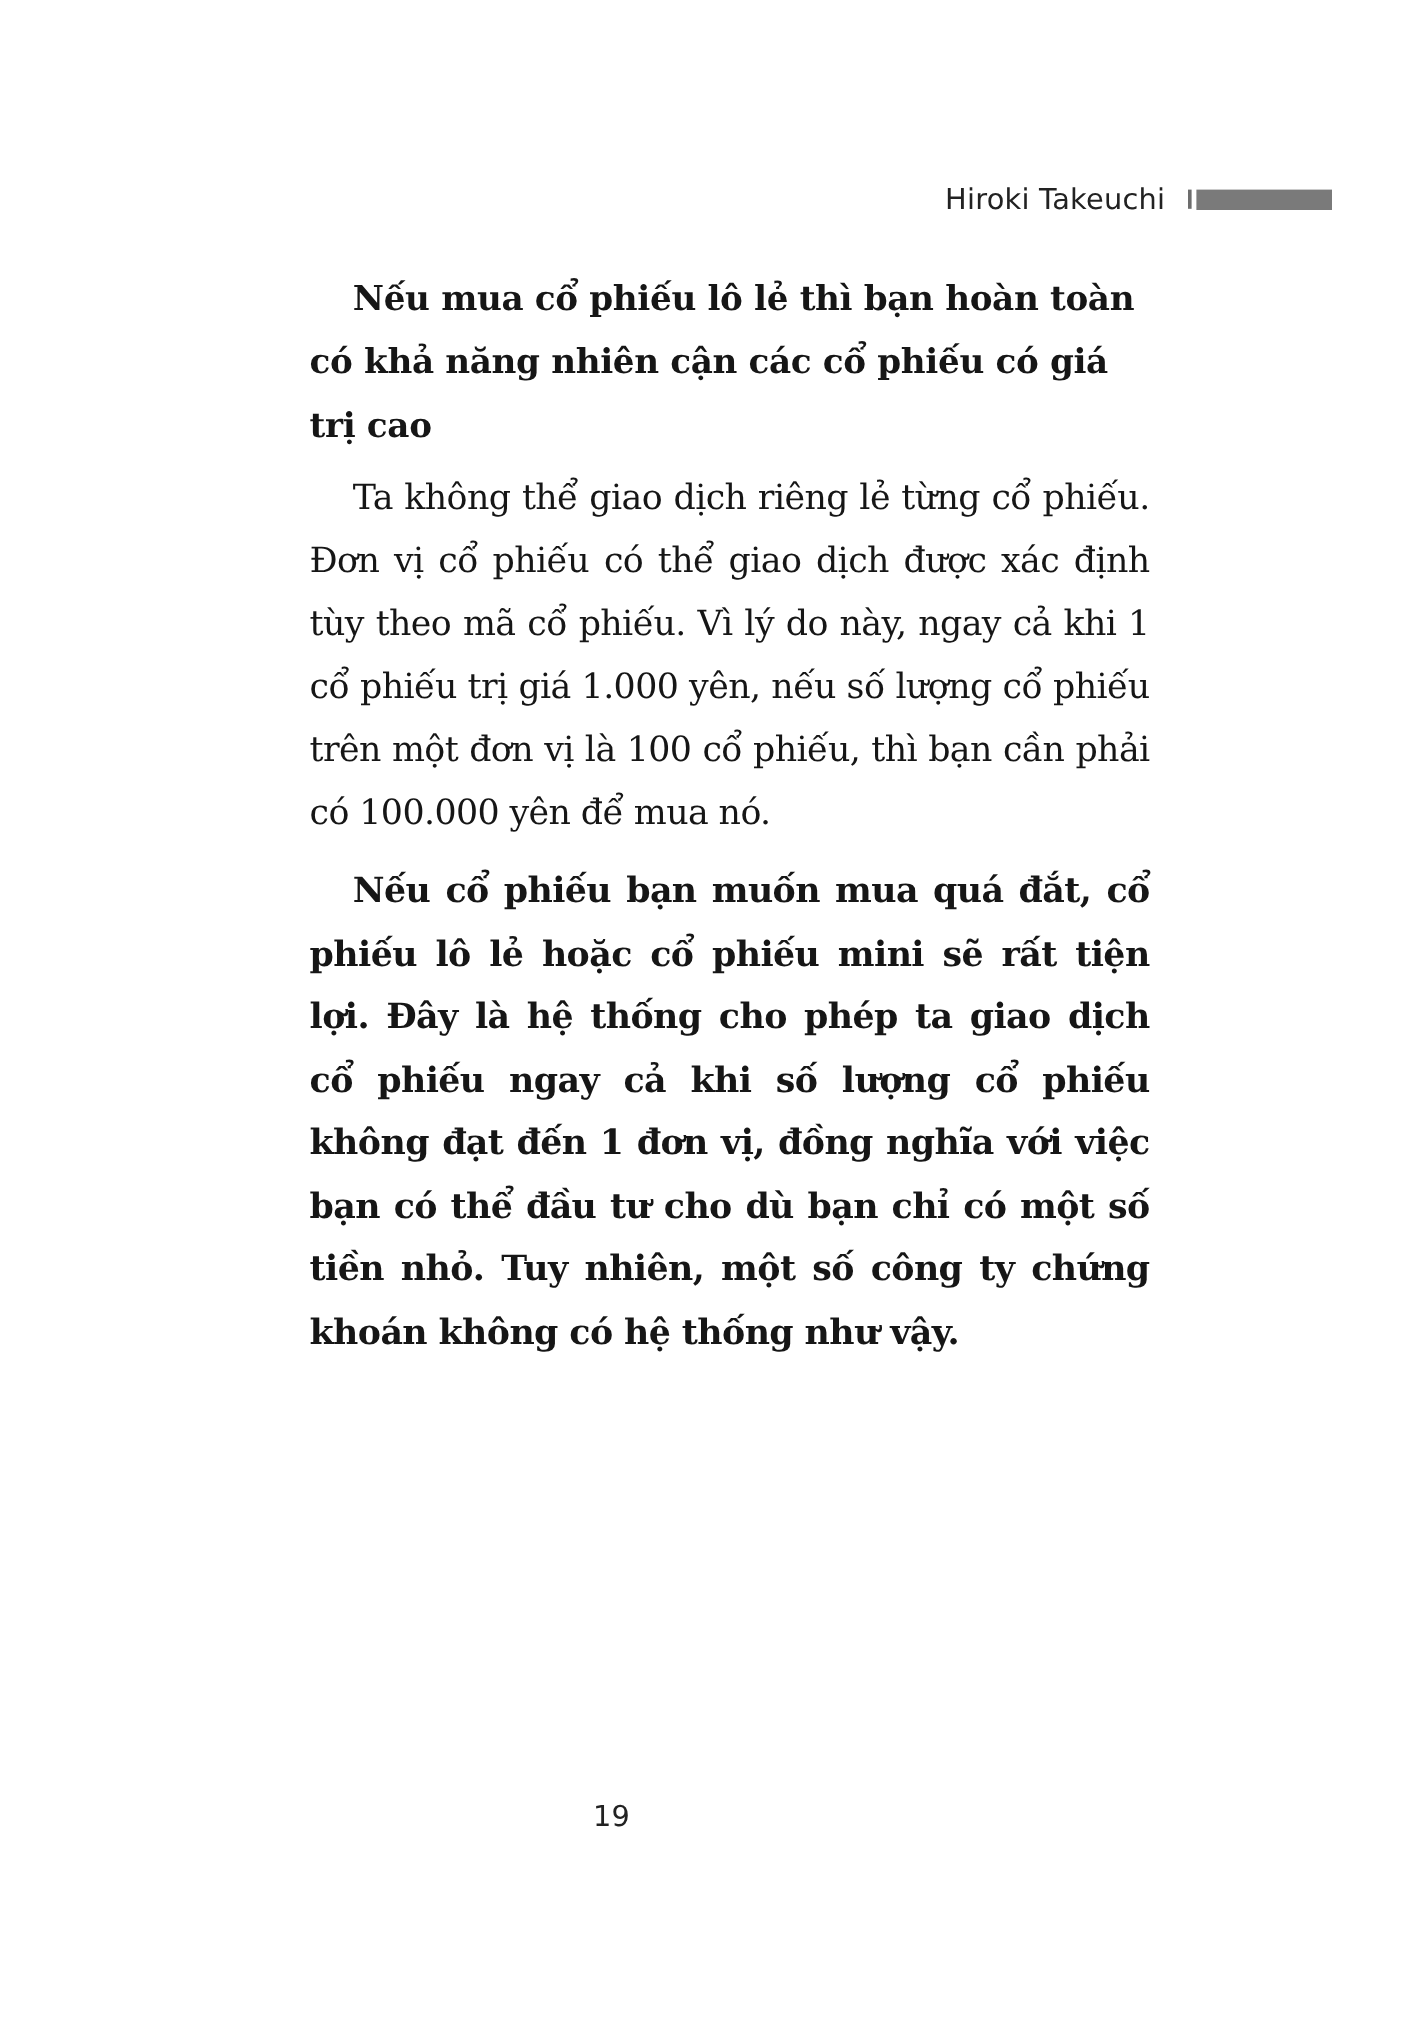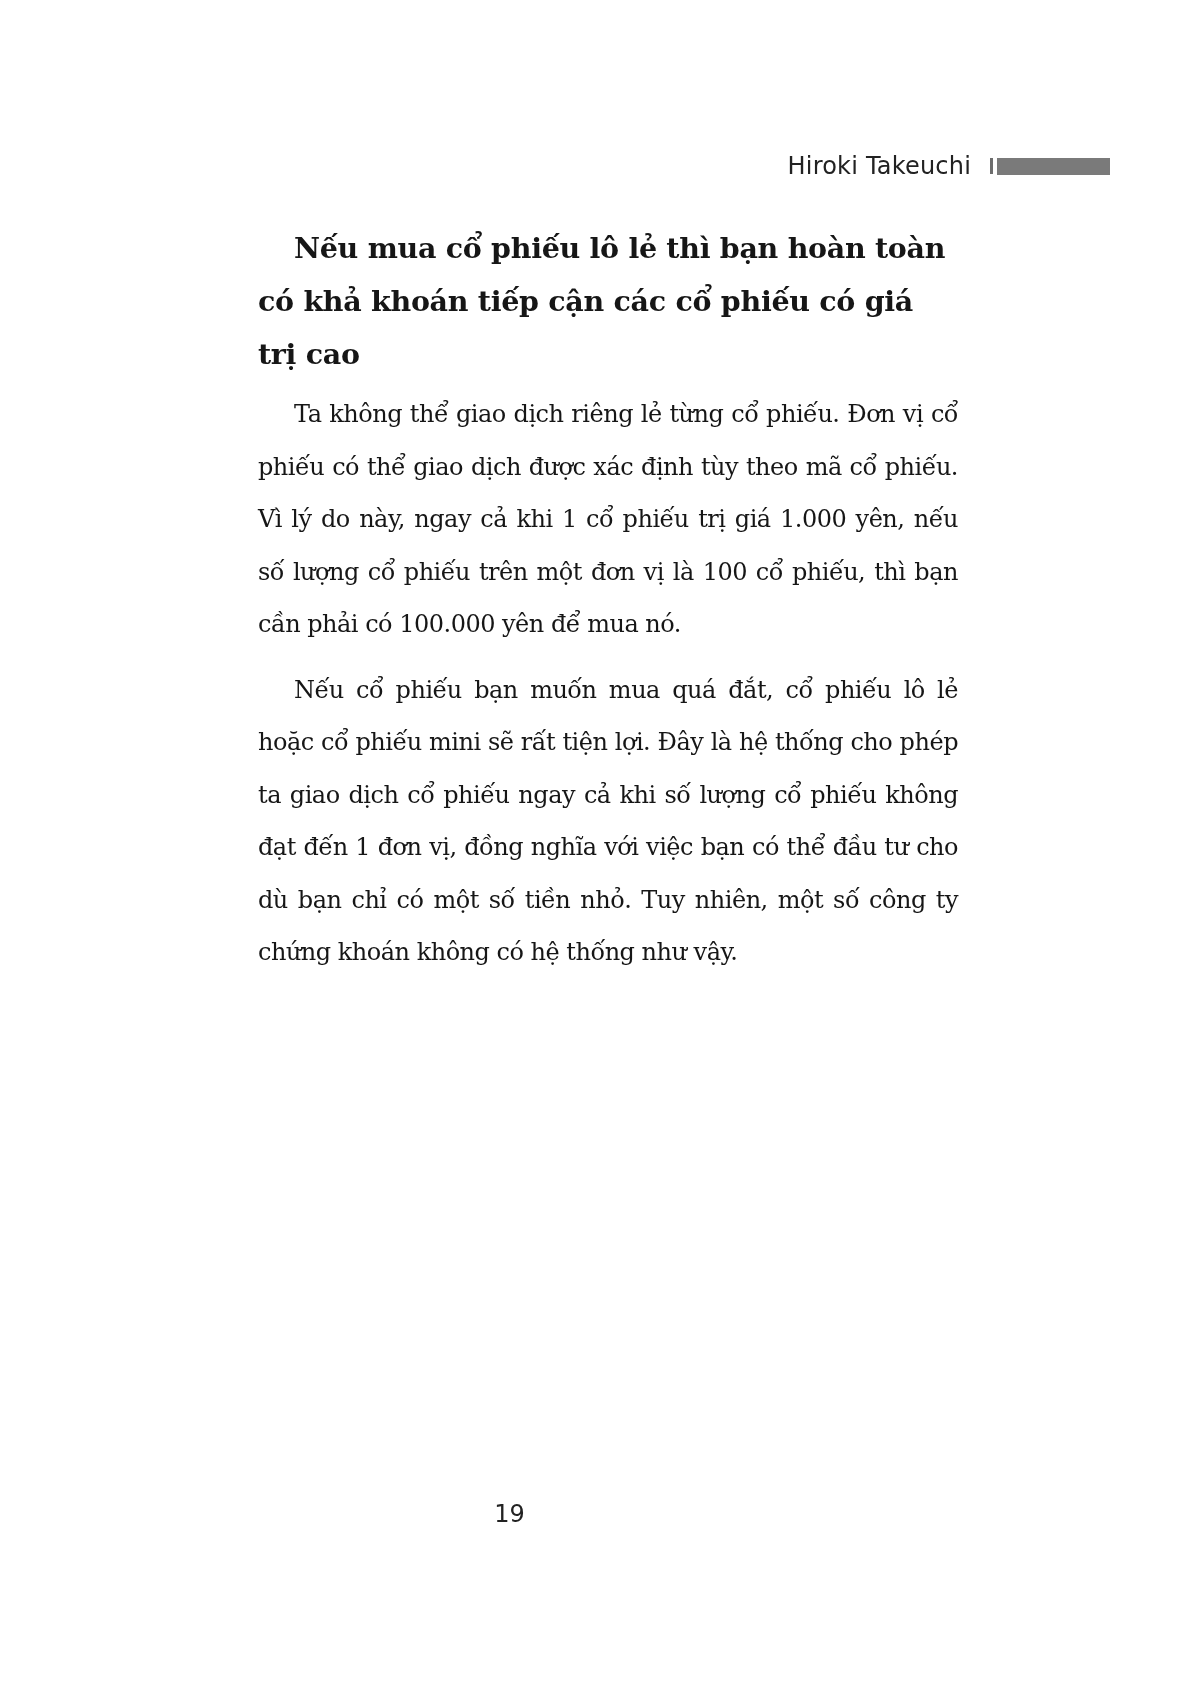--- a/index.html
+++ b/index.html
@@ -22,39 +22,39 @@
 
     .content {
       position: absolute; left: 258px; top: 222px; width: 700px;
       font-family: "DejaVu Serif", serif; color: #161616;
     }
     .heading {
       margin: 0; font-weight: bold; font-size: 28.5px; line-height: 53px;
       text-indent: 36px; letter-spacing: -0.3px;
     }
     .paragraph {
-      margin: 0; font-size: 24px; line-height: 52.5px; text-align: justify;
+      margin: 0; font-size: 29px; line-height: 52.5px; text-align: justify;
       text-indent: 36px; letter-spacing: -0.5px;
     }
-    .paragraph + .paragraph { margin-top: 13px; }
+    .paragraph + .paragraph { margin-top: 13px; font-weight: bold; }
     .heading + .paragraph { margin-top: 7px; }
 
     .page-number {
       position: absolute; top: 1500px; left: 0; width: 1019px; text-align: center;
       font-family: "DejaVu Sans", sans-serif; font-size: 24px; color: #222;
     }
   </style>
 </head>
 <body>
 
 <header class="running-header">
   <span class="header-author">Hiroki Takeuchi</span>
   <span class="header-tick"></span>
   <span class="header-bar"></span>
 </header>
 
 <main class="content">
-  <h2 class="heading">Nếu mua cổ phiếu lô lẻ thì bạn hoàn toàn có khả khoán tiếp cận các cổ phiếu có giá trị cao</h2>
+  <h2 class="heading">Nếu mua cổ phiếu lô lẻ thì bạn hoàn toàn có khả năng nhiên cận các cổ phiếu có giá trị cao</h2>
   <p class="paragraph">Ta không thể giao dịch riêng lẻ từng cổ phiếu. Đơn vị cổ phiếu có thể giao dịch được xác định tùy theo mã cổ phiếu. Vì lý do này, ngay cả khi 1 cổ phiếu trị giá 1.000 yên, nếu số lượng cổ phiếu trên một đơn vị là 100 cổ phiếu, thì bạn cần phải có 100.000 yên để mua nó.</p>
   <p class="paragraph">Nếu cổ phiếu bạn muốn mua quá đắt, cổ phiếu lô lẻ hoặc cổ phiếu mini sẽ rất tiện lợi. Đây là hệ thống cho phép ta giao dịch cổ phiếu ngay cả khi số lượng cổ phiếu không đạt đến 1 đơn vị, đồng nghĩa với việc bạn có thể đầu tư cho dù bạn chỉ có một số tiền nhỏ. Tuy nhiên, một số công ty chứng khoán không có hệ thống như vậy.</p>
 </main>
 
 <footer class="page-number">19</footer>
 
 </body></html>

